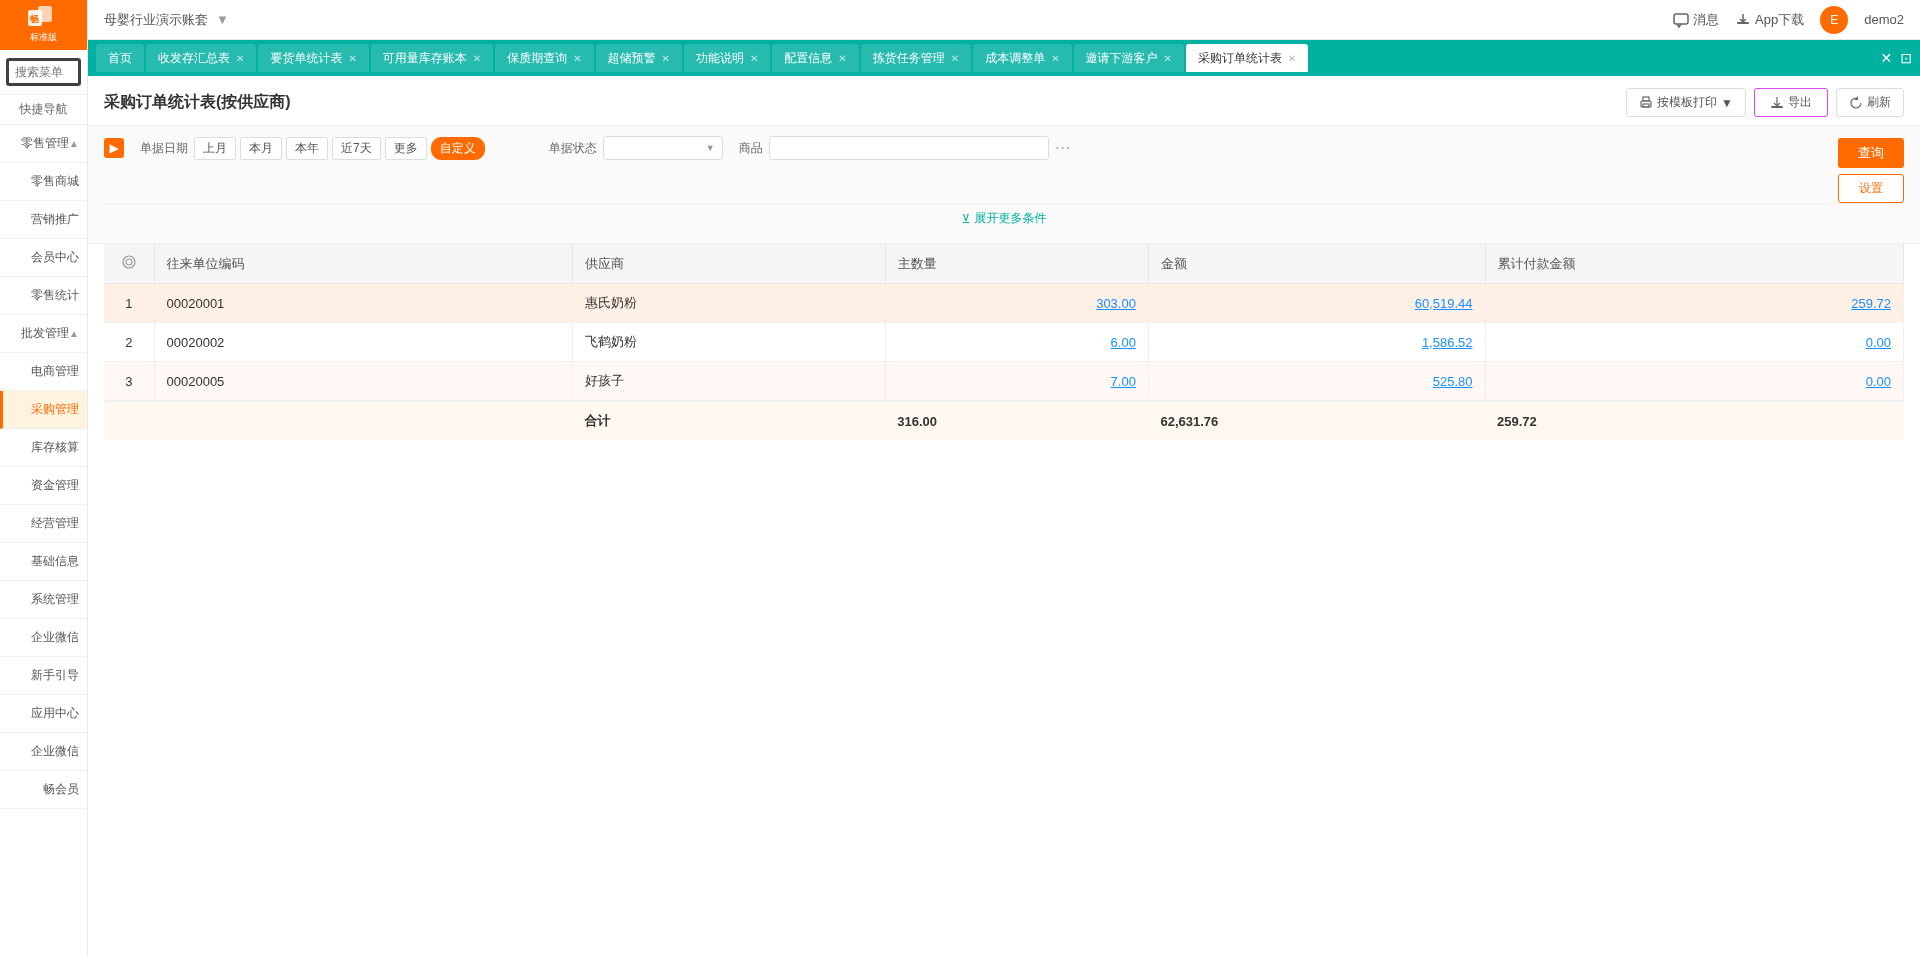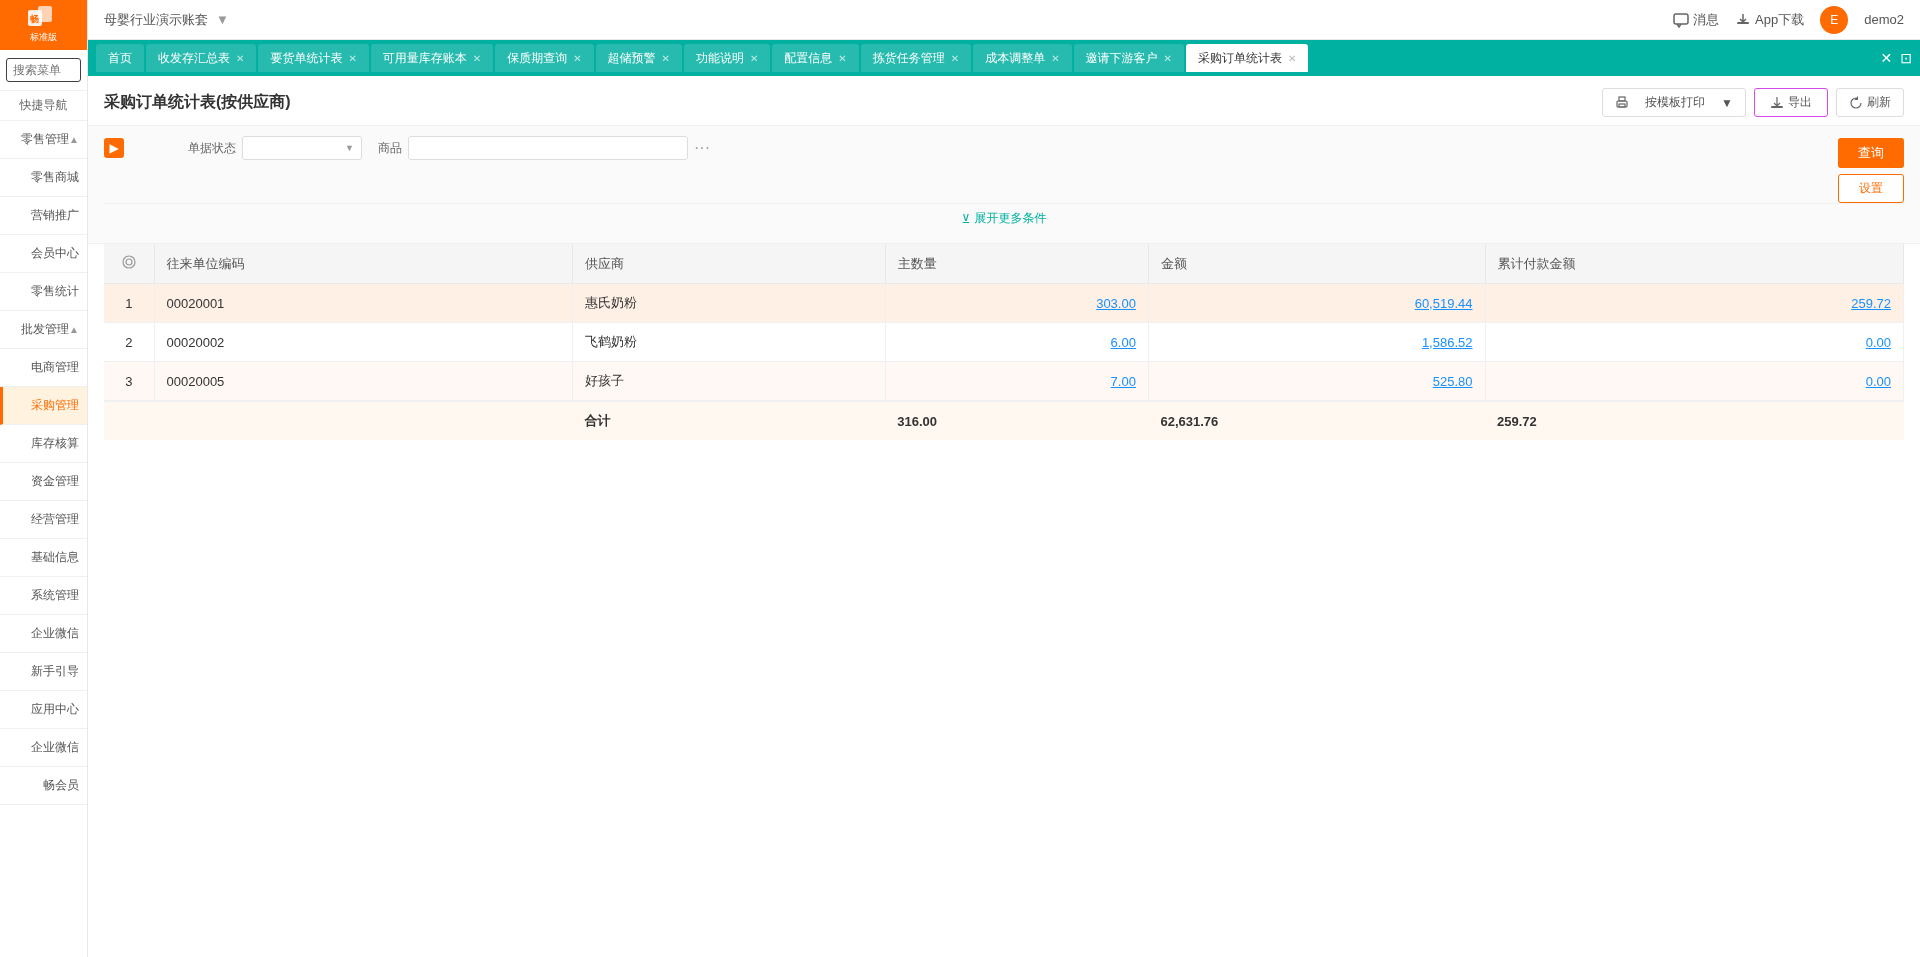--- a/index.html
+++ b/index.html
@@ -17,21 +17,21 @@
       height: 957px;
       overflow-y: auto;
     }
     .sidebar-search {
       padding: 8px 6px;
       width: 100%;
       border-bottom: 1px solid #f0f0f0;
     }
     .sidebar-search input {
       width: 100%;
-      border: 1px solid #404040;
+      border: 3px solid #404040;
       border-radius: 3px;
       padding: 4px 6px;
       font-size: 12px;
       outline: none;
     }
     .sidebar-nav-label {
       width: 100%;
       padding: 6px 7px;
       color: #666;
       font-size: 12px;
@@ -179,21 +179,21 @@
     .btn-print {
       border: 1px solid #ddd;
       background: #fff;
       padding: 5px 12px;
       border-radius: 3px;
       cursor: pointer;
       font-size: 12px;
       color: #555;
       display: flex;
       align-items: center;
-      gap: 16px;
+      gap: 4px;
       margin-left: 25px;
     }
     .btn-export {
       border: 1px solid #d946ef;
       background: #fff;
       padding: 5px 15px;
       border-radius: 3px;
       cursor: pointer;
       font-size: 12px;
       color: #555;
@@ -628,20 +628,31 @@
       </div>
     </div>
 
     <div class="filter-area">
       <div class="filter-main-row">
         <div class="filter-fields">
           <div class="filter-row">
 
             <span style="background:#ff6b00; color:#fff; border-radius:3px; width:20px; height:20px; display:inline-flex; align-items:center; justify-content:center; font-size:12px; cursor:pointer; flex-shrink:0;">▶</span>
 
+            <div class="filter-group">
+              <span class="filter-label">单据日期</span>
+              <div class="filter-shortcuts">
+                <button class="filter-shortcut">上月</button>
+                <button class="filter-shortcut">本月</button>
+                <button class="filter-shortcut">本年</button>
+                <button class="filter-shortcut">近7天</button>
+                <button class="filter-shortcut">更多</button>
+                <button class="filter-shortcut custom">自定义</button>
+              </div>
+            </div>
 
             <div class="filter-group" style="margin-left: 48px;">
               <span class="filter-label">单据状态</span>
               <div class="select-wrapper">
                 <select class="filter-select">
                   <option value=""></option>
                 </select>
               </div>
               <svg width="14" height="14" viewBox="0 0 14 14" style="margin-left:-20px; pointer-events:none;">
                   <path d="M3 5l4 4 4-4" stroke="#999" stroke-width="1.2" fill="none"></path>

